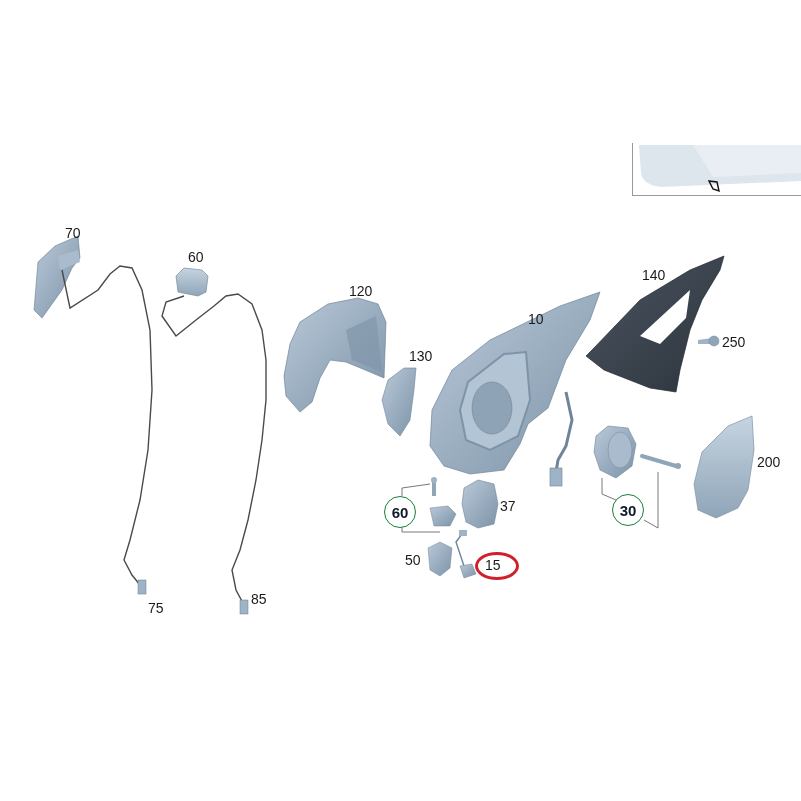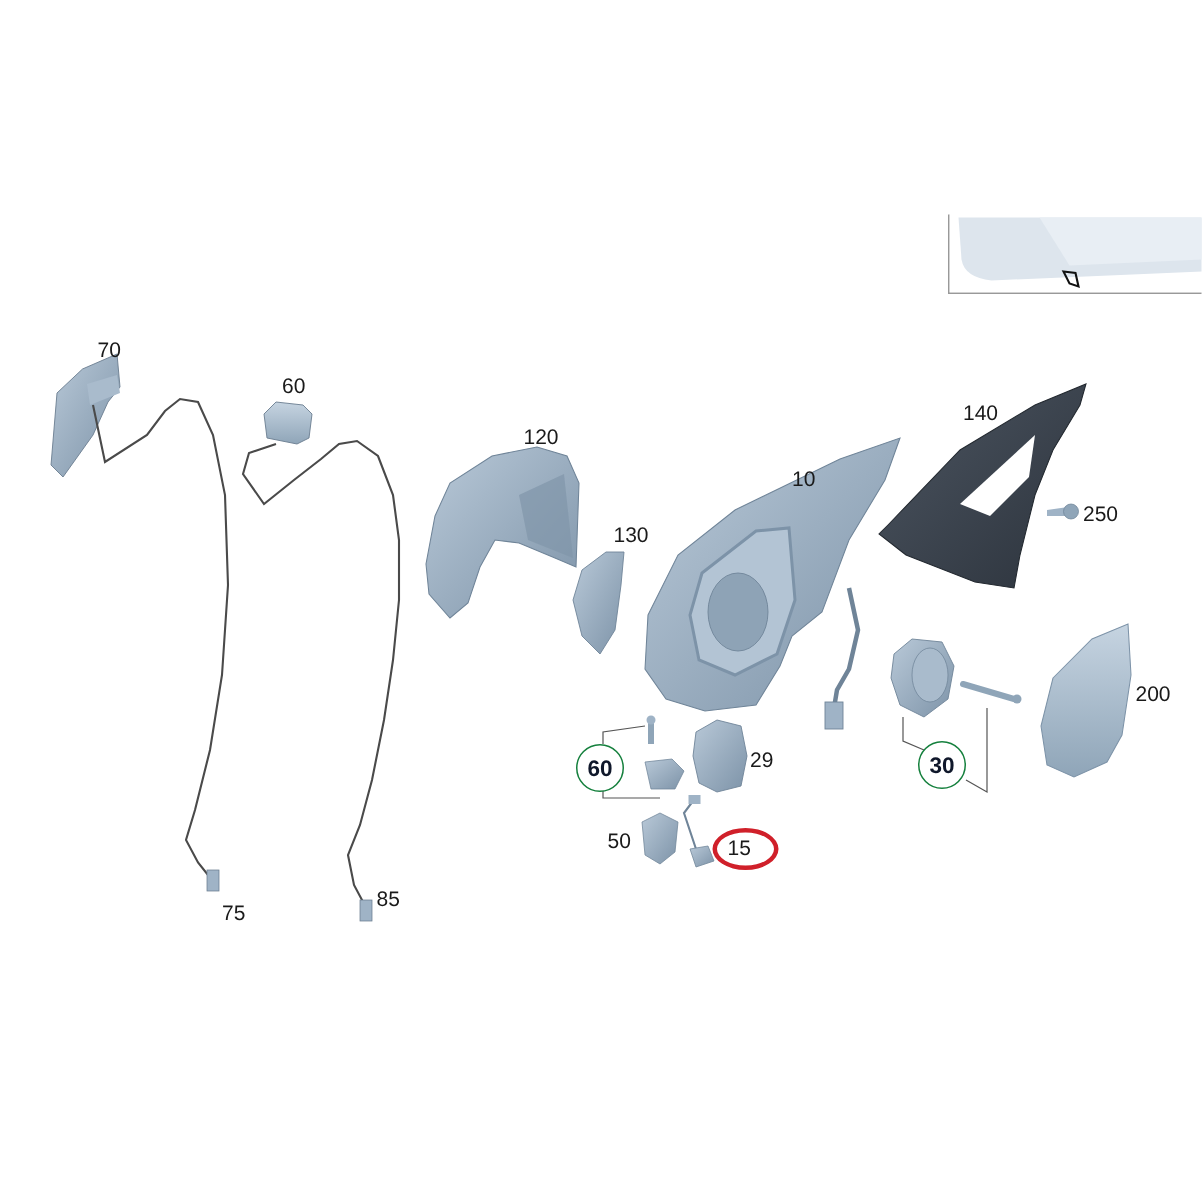--- a/index.html
+++ b/index.html
@@ -121,18 +121,18 @@
   <span class="label" style="left:188px;top:250px">60</span>
   <span class="label" style="left:148px;top:601px">75</span>
   <span class="label" style="left:251px;top:592px">85</span>
   <span class="label" style="left:349px;top:284px">120</span>
   <span class="label" style="left:409px;top:349px">130</span>
   <span class="label" style="left:528px;top:312px">10</span>
   <span class="label" style="left:642px;top:268px">140</span>
   <span class="label" style="left:722px;top:335px">250</span>
   <span class="label" style="left:757px;top:455px">200</span>
   <span class="circle-label" style="left:612px;top:494px">30</span>
-  <span class="label" style="left:500px;top:499px">29</span>
+  <span class="label" style="left:500px;top:499px">37</span>
   <span class="circle-label" style="left:384px;top:496px">60</span>
   <span class="label" style="left:405px;top:553px">50</span>
   <span class="label" style="left:485px;top:558px">15</span>
   <span class="highlight" style="left:475px;top:552px;width:38px;height:22px"></span>
 </div>
 
 </body></html>

